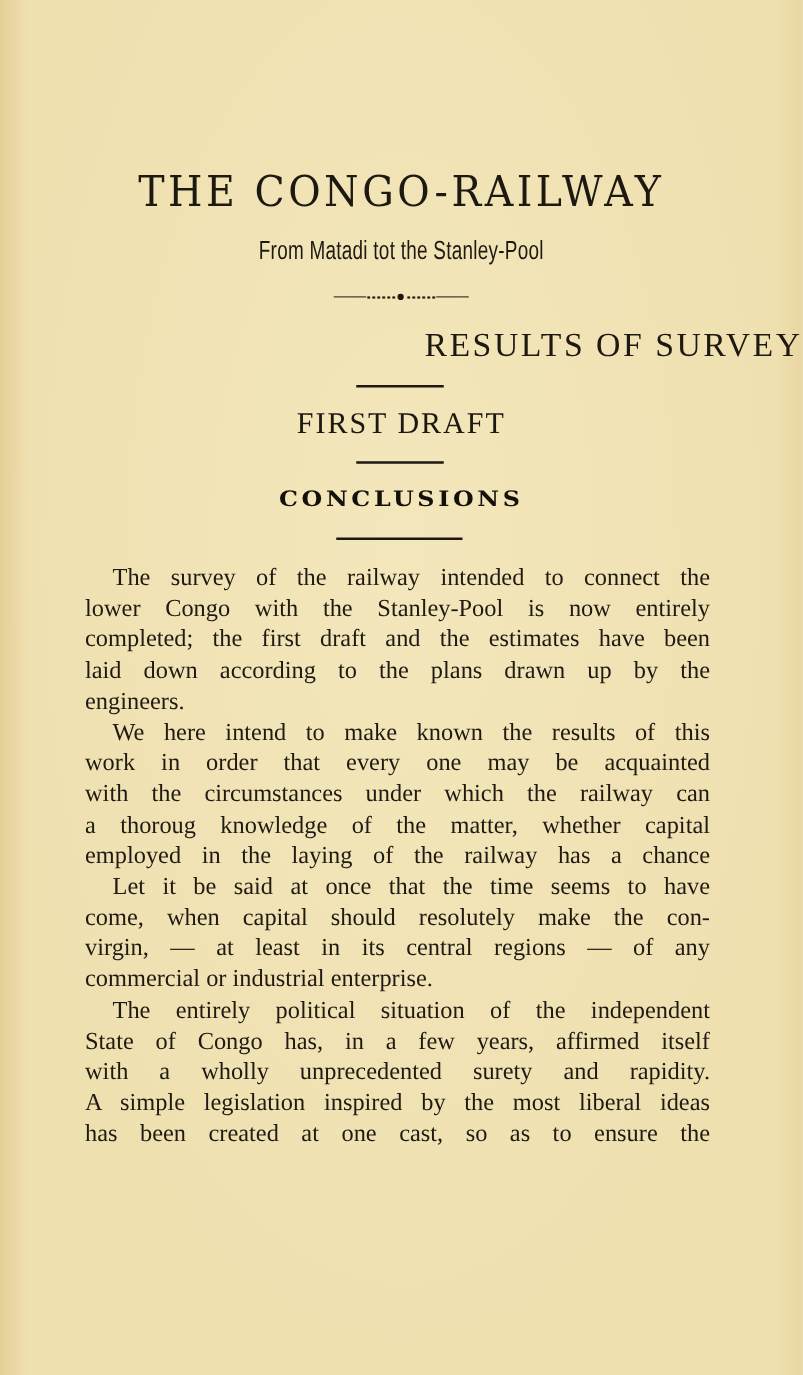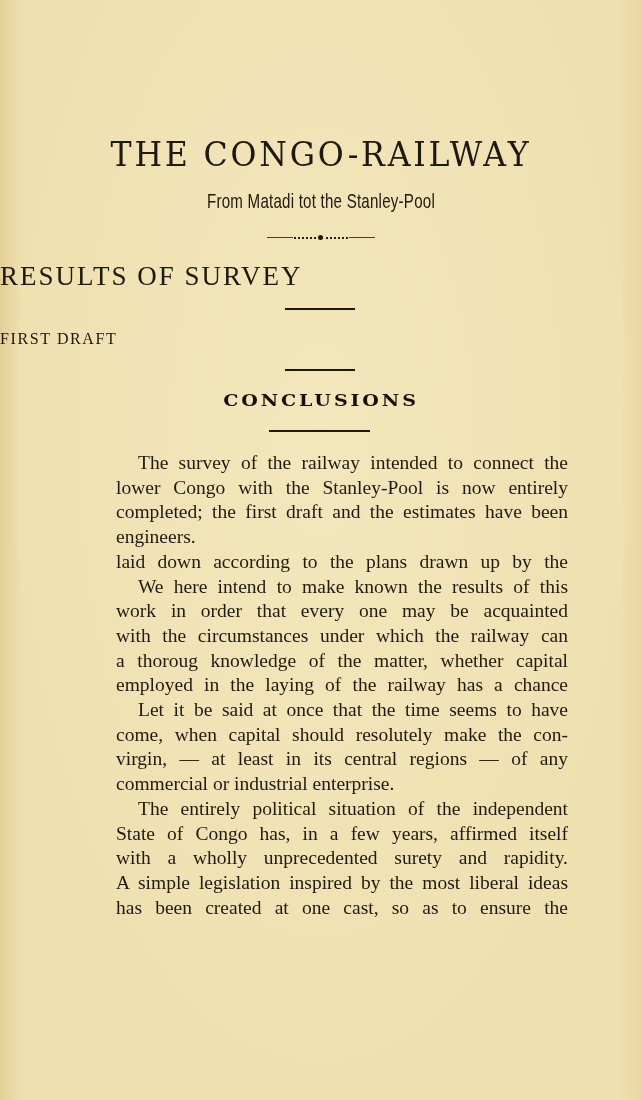--- a/index.html
+++ b/index.html
@@ -62,41 +62,41 @@
       background-image: radial-gradient(circle, #2a2218 45%, transparent 50%);
       background-size: 4px 2px;
     }
     .ornament .bullet {
       position: absolute; left: 51px; top: -1px; width: 5px; height: 5px; border-radius: 50%; background: #1d1810;
     }
     .heading2 {
       position: absolute;
       left: 0; width: 642px;
       top: 259px;
-      text-align: left;
+      text-align: right;
       font-family: "Liberation Serif", "DejaVu Serif", serif;
       font-size: 27px;
       letter-spacing: 2px;
       line-height: 34px;
       margin: 0;
       font-weight: normal;
       color: #1d1810;
     }
     .rule {
       position: absolute;
       height: 2px;
       background: #1d1810;
     }
     .heading3 {
       position: absolute;
       left: 0; width: 642px;
       top: 326px;
-      text-align: left;
+      text-align: center;
       font-family: "Liberation Serif", "DejaVu Serif", serif;
-      font-size: 16px;
+      font-size: 24px;
       letter-spacing: 1.6px;
       line-height: 26px;
       margin: 0;
       font-weight: normal;
       color: #1d1810;
     }
     .heading4 {
       position: absolute;
       left: 0; width: 642px;
       top: 387px;
@@ -124,21 +124,20 @@
       margin: 0;
       text-align: justify;
       text-indent: 22px;
       hyphens: manual;
     }
     .para .ln {
       display: block;
       text-align: justify;
       text-align-last: justify;
       white-space: nowrap;
-      margin-left: 48px;
     }
     .para .ln.last {
       text-align-last: left;
     }
     .para .ln.first {
       padding-left: 22px;
     }
     .para { text-indent: 0; }
   </style>
 </head>
@@ -168,22 +167,22 @@
 
   <h4 class="heading4">CONCLUSIONS</h4>
 
   <div class="rule" style="left:269px;top:430px;width:101px;"></div>
 
   <div class="body">
     <p class="para">
       <span class="ln first">The survey of the railway intended to connect the</span>
       <span class="ln">lower Congo with the Stanley-Pool is now entirely</span>
       <span class="ln">completed; the first draft and the estimates have been</span>
+      <span class="ln">laid down according to the plans drawn up by the</span>
       <span class="ln last">engineers.</span>
-      <span class="ln">laid down according to the plans drawn up by the</span>
     </p>
     <p class="para">
       <span class="ln first">We here intend to make known the results of this</span>
       <span class="ln">work in order that every one may be acquainted</span>
       <span class="ln">with the circumstances under which the railway can</span>
       <span class="ln">a thoroug knowledge of the matter, whether capital</span>
       <span class="ln">employed in the laying of the railway has a chance</span>
     </p>
     <p class="para">
       <span class="ln first">Let it be said at once that the time seems to have</span>

